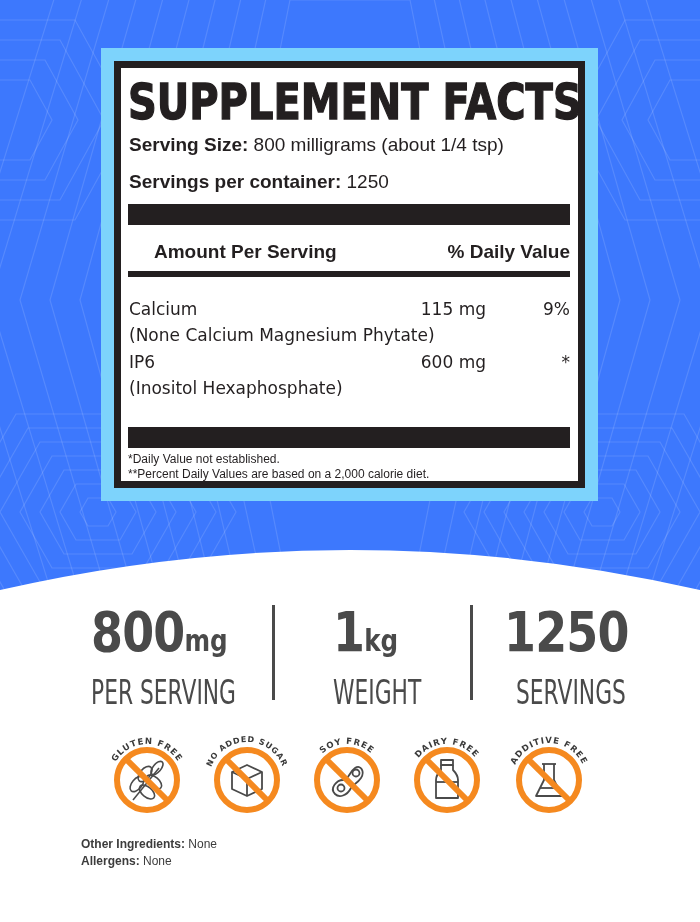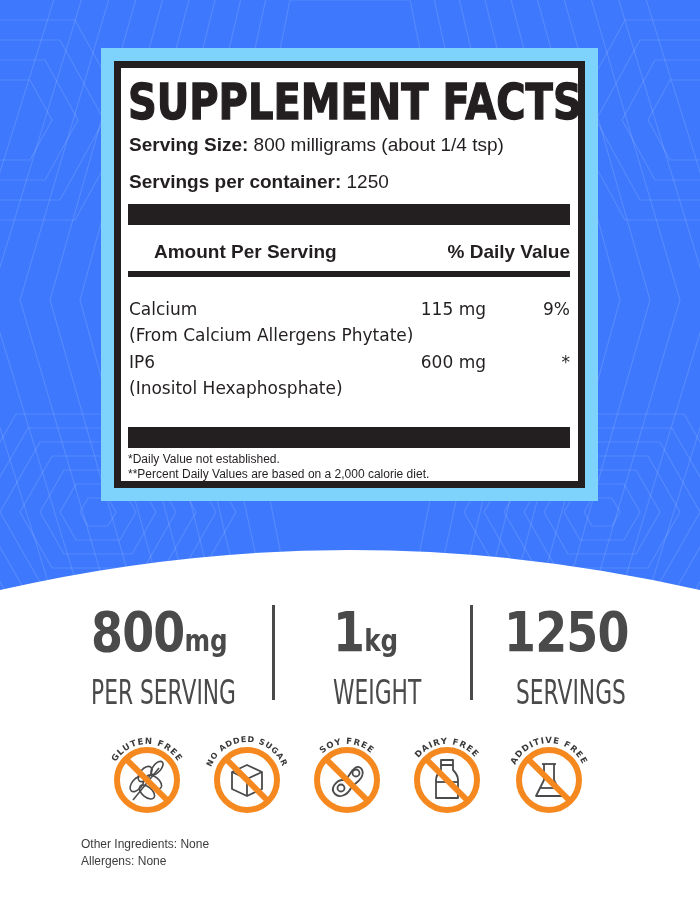--- a/index.html
+++ b/index.html
@@ -40,21 +40,21 @@
   .stat { position: absolute; top: 0; }
   .big { font-family: "DejaVu Sans", sans-serif; font-weight: bold; font-size: 56px; line-height: 64px; transform: scaleX(0.82); transform-origin: left top; white-space: nowrap; display: block; letter-spacing: -1px; }
   .unit { font-size: 30px; letter-spacing: 0; }
   .sub { font-family: "DejaVu Sans", sans-serif; font-size: 33px; line-height: 36px; transform: scaleX(0.66); transform-origin: left top; white-space: nowrap; display: block; margin-top: 2px; }
   .divider { position: absolute; top: 5px; width: 3px; height: 95px; background: #4a4a4a; }
 
   .badges { position: absolute; left: 0; top: 722px; width: 700px; height: 100px; }
   .badge { position: absolute; top: 0; width: 100px; height: 100px; }
 
   .other { position: absolute; left: 81px; top: 836px; font-size: 12px; color: #3c3c3c; line-height: 17px; }
-  .other b { font-weight: normal; margin-top: 47px; }
+  .other b { font-weight: bold; margin-top: 47px; }
 </style>
 </head>
 <body>
 
 <div class="hero">
   <svg class="pattern" width="700" height="600" viewBox="0 0 700 600">
     <g fill="none" stroke="#ffffff" stroke-opacity="0.13" stroke-width="1.2">
 
       <g transform="translate(350,300)">
         <polygon points="-60,-300 60,-300 120,0 60,300 -60,300 -120,0"></polygon>
@@ -123,21 +123,21 @@
 
     <div class="hdr hdr-left">Amount Per Serving</div>
     <div class="hdr hdr-right">% Daily Value</div>
 
     <div class="bar-thin"></div>
 
     <div>
       <div class="row-name" style="top:231px;">Calcium</div>
       <div class="row-amt" style="top:231px;">115 mg</div>
       <div class="row-dv" style="top:231px;">9%</div>
-      <div class="row-name" style="top:257px;">(From Calcium Allergens Phytate)</div>
+      <div class="row-name" style="top:257px;">(None Calcium Magnesium Phytate)</div>
     </div>
     <div>
       <div class="row-name" style="top:284px;">IP6</div>
       <div class="row-amt" style="top:284px;">600 mg</div>
       <div class="row-dv" style="top:284px;">*</div>
       <div class="row-name" style="top:310px;">(Inositol Hexaphosphate)</div>
     </div>
 
     <div class="bar-thick bar2"></div>
 

